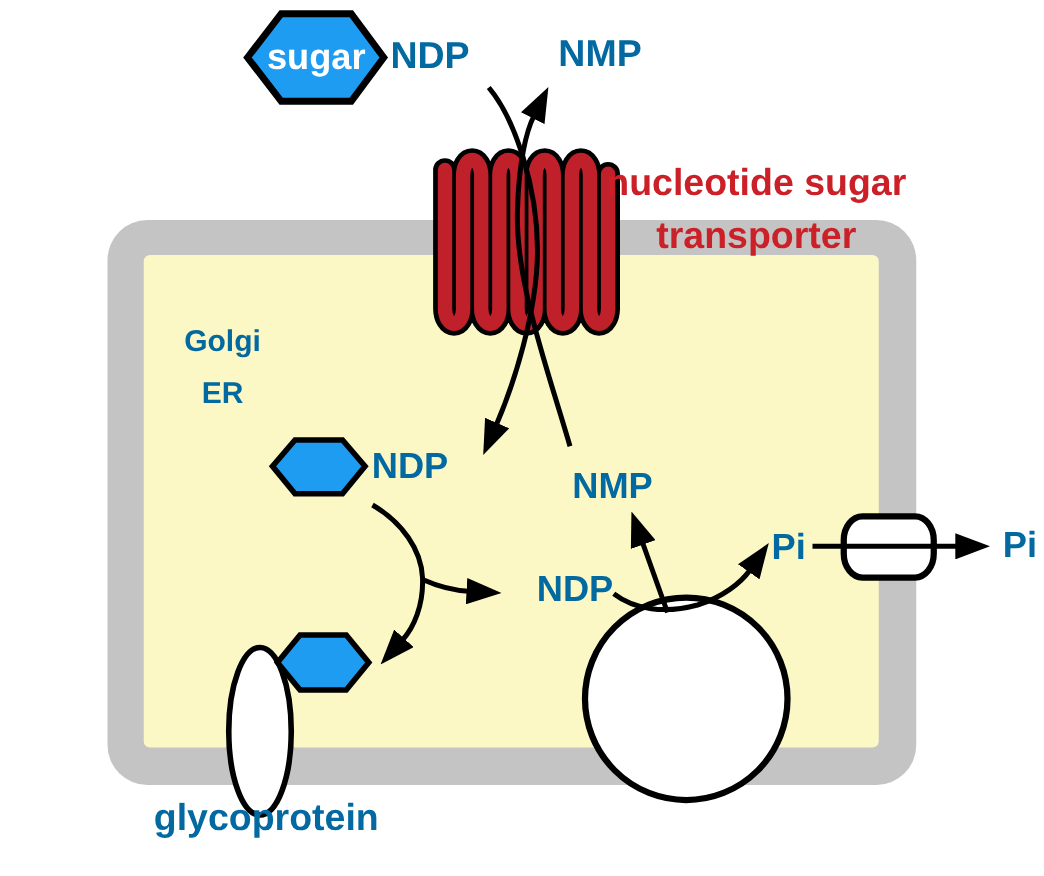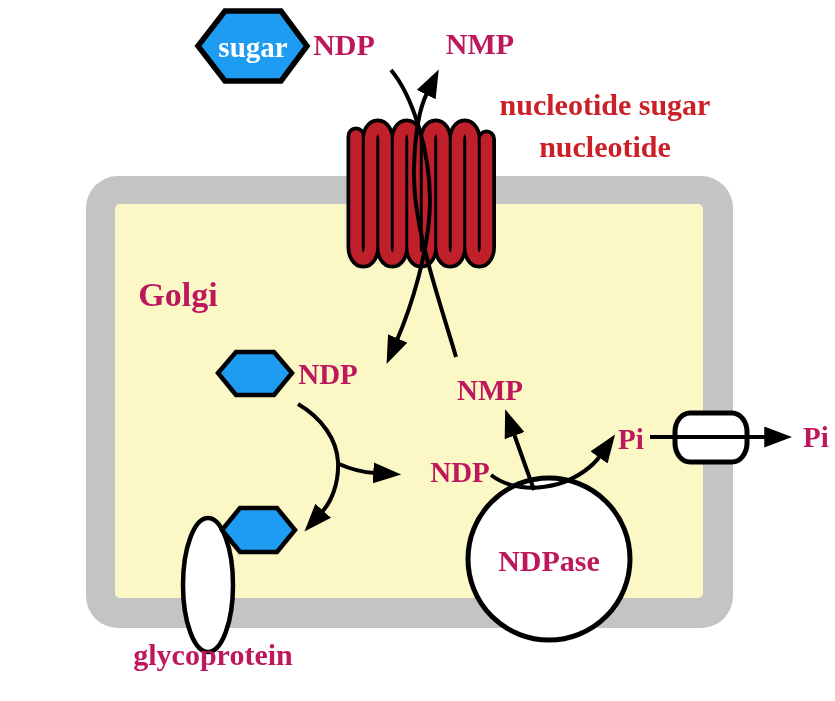--- a/index.html
+++ b/index.html
@@ -1,30 +1,30 @@
 <!DOCTYPE html>
 <html><head>
 <meta charset="utf-8">
 <style>
   html,body{margin:0;padding:0;background:#fff;}
   .stage{
     position:relative;width:835px;height:701px;background:#ffffff;
-    font-family:Liberation Serif, serif;
+    font-family:Liberation Sans, sans-serif;
     overflow:hidden;
   }
   .stage svg{position:absolute;left:0;top:0;}
   .lbl{
     position:absolute;transform:translate(-50%,-50%);
-    font-weight:bold;color:#be185d;white-space:nowrap;line-height:1;
+    font-weight:bold;color:#0369a1;white-space:nowrap;line-height:1;
   }
   .lbl-30{font-size:30px;}
   .lbl-29{font-size:29px;}
   .lbl-white{color:#ffffff;font-size:29px;}
-  .lbl-red{color:#CB2027;text-align:center;font-size:30px;line-height:42px;}
-  .lbl-stack{text-align:center;font-size:34px;line-height:41px;}
+  .lbl-red{color:#CB2027;text-align:center;font-size:30px;line-height:42px;margin-top:42px;}
+  .lbl-stack{text-align:center;font-size:24px;line-height:41px;}
   .lbl-stack div, .lbl-red div{white-space:nowrap;}
 </style>
 </head>
 <body>
 
 <div class="stage">
 
   <svg width="835" height="701" viewBox="0 0 835 701">
     <defs>
       <marker id="ah" viewBox="0 0 8 6" refX="0.5" refY="3" markerWidth="7" markerHeight="5.25" orient="auto">
@@ -78,34 +78,34 @@
 
   <span class="lbl lbl-white" style="left:253px;top:47px;">sugar</span>
 
   <span class="lbl lbl-30" style="left:344px;top:45px;">NDP</span>
 
   <span class="lbl lbl-30" style="left:480px;top:44px;">NMP</span>
 
 
   <div class="lbl lbl-red" style="left:605px;top:126px;">
     <div>nucleotide sugar</div>
-    <div>nucleotide</div>
+    <div>transporter</div>
   </div>
 
   <div class="lbl lbl-stack" style="left:178px;top:294px;">
     <div>Golgi</div>
+    <div>ER</div>
   </div>
 
   <span class="lbl lbl-29" style="left:328px;top:374px;">NDP</span>
 
   <span class="lbl lbl-29" style="left:490px;top:390px;">NMP</span>
 
   <span class="lbl lbl-29" style="left:460px;top:472px;">NDP</span>
 
-  <span class="lbl lbl-30" style="left:549px;top:561px;">NDPase</span>
 
   <span class="lbl lbl-29" style="left:631px;top:439px;">Pi</span>
 
   <span class="lbl lbl-29" style="left:816px;top:437px;">Pi</span>
 
   <span class="lbl lbl-30" style="left:213px;top:655px;">glycoprotein</span>
 
 </div>
 
 </body></html>

